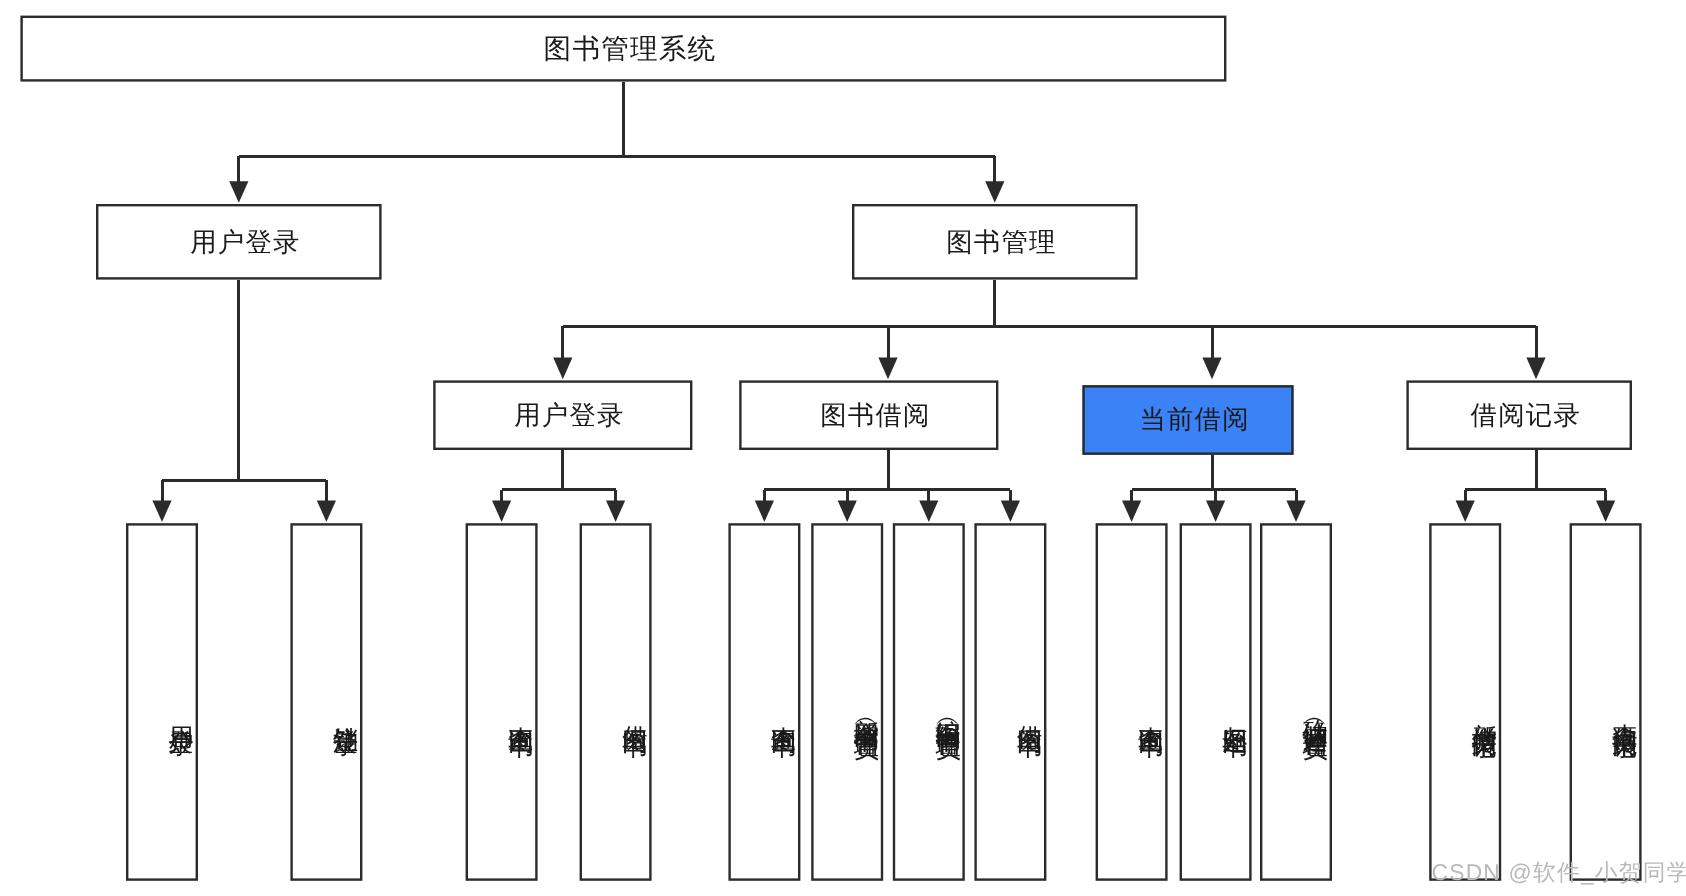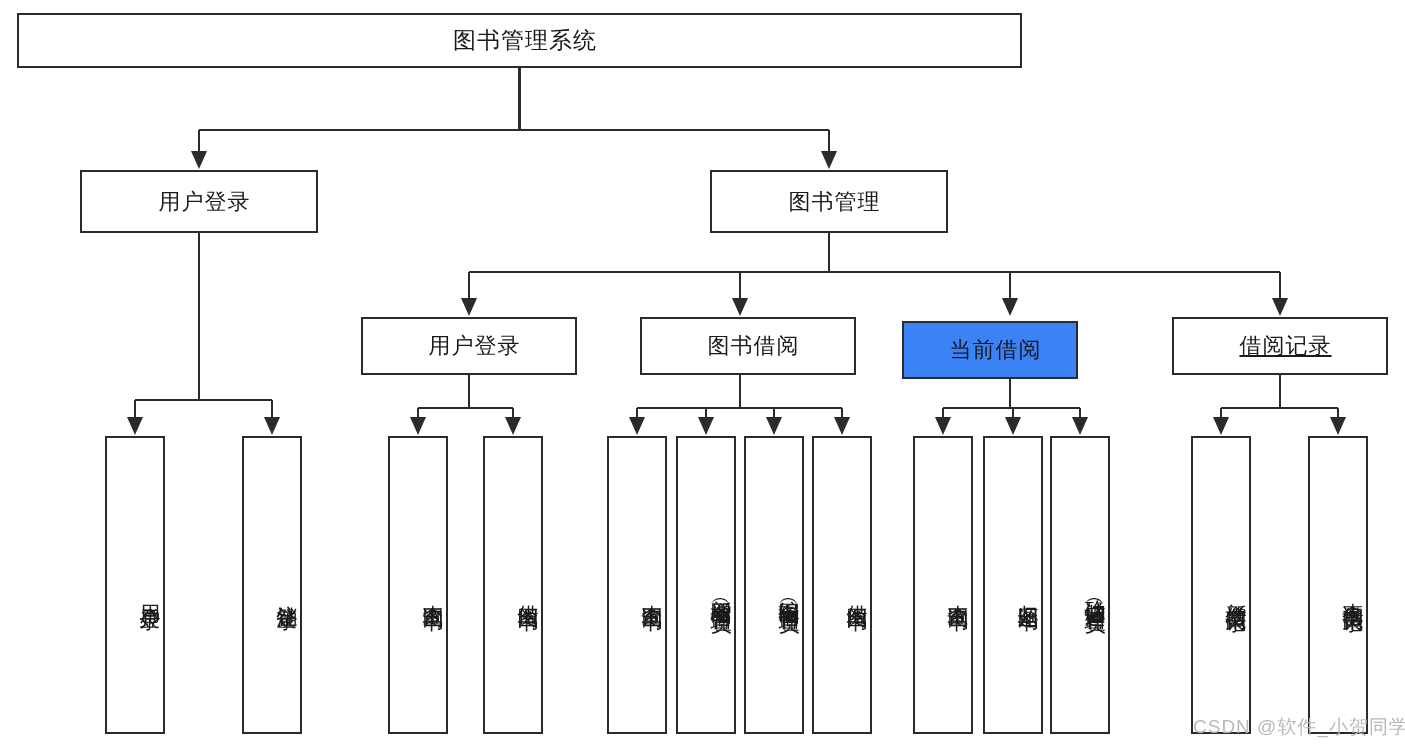--- a/index.html
+++ b/index.html
@@ -79,27 +79,27 @@
       </div>
       <div class="node horiz" style="left: 80px; top: 170px; width: 238px; height: 63px; border-color: rgb(43, 43, 43); background: rgb(255, 255, 255); color: rgb(26, 26, 26);">
         <span>用户登录</span>
       </div>
       <div class="node horiz" style="left: 710px; top: 170px; width: 238px; height: 63px; border-color: rgb(43, 43, 43); background: rgb(255, 255, 255); color: rgb(26, 26, 26); font-family: Liberation Serif, serif;">
         <span>图书管理</span>
       </div>
       <div class="node horiz" style="left: 361px; top: 317px; width: 216px; height: 58px; border-color: rgb(43, 43, 43); background: rgb(255, 255, 255); color: rgb(26, 26, 26);">
         <span>用户登录</span>
       </div>
-      <div class="node horiz" style="left: 640px; top: 317px; width: 216px; height: 58px; border-color: rgb(43, 43, 43); background: rgb(255, 255, 255); color: rgb(26, 26, 26);">
+      <div class="node horiz" style="left: 616px; top: 317px; width: 216px; height: 58px; border-color: rgb(43, 43, 43); background: rgb(255, 255, 255); color: rgb(26, 26, 26);">
         <span>图书借阅</span>
       </div>
       <div class="node horiz" style="left: 902px; top: 321px; width: 176px; height: 58px; border-color: rgb(43, 43, 43); background: #3b82f6; color: rgb(26, 26, 26);">
         <span>当前借阅</span>
       </div>
-      <div class="node horiz" style="left: 1172px; top: 317px; width: 216px; height: 58px; border-color: rgb(43, 43, 43); background: rgb(255, 255, 255); color: rgb(26, 26, 26); text-decoration: underline;">
+      <div class="node horiz" style="left: 1172px; top: 317px; width: 188px; height: 58px; border-color: rgb(43, 43, 43); background: rgb(255, 255, 255); color: rgb(26, 26, 26);">
         <span>借阅记录</span>
       </div>
       <div class="node vert" style="left: 105px; top: 436px; width: 60px; height: 298px; border-color: rgb(43, 43, 43); background: rgb(255, 255, 255); color: rgb(26, 26, 26);">
         <span>用户登录</span>
       </div>
       <div class="node vert" style="left: 242px; top: 436px; width: 60px; height: 298px; border-color: rgb(43, 43, 43); background: rgb(255, 255, 255); color: rgb(26, 26, 26);">
         <span>注销登录</span>
       </div>
       <div class="node vert" style="left: 388px; top: 436px; width: 60px; height: 298px; border-color: rgb(43, 43, 43); background: rgb(255, 255, 255); color: rgb(26, 26, 26);">
         <span>查询图书</span>

